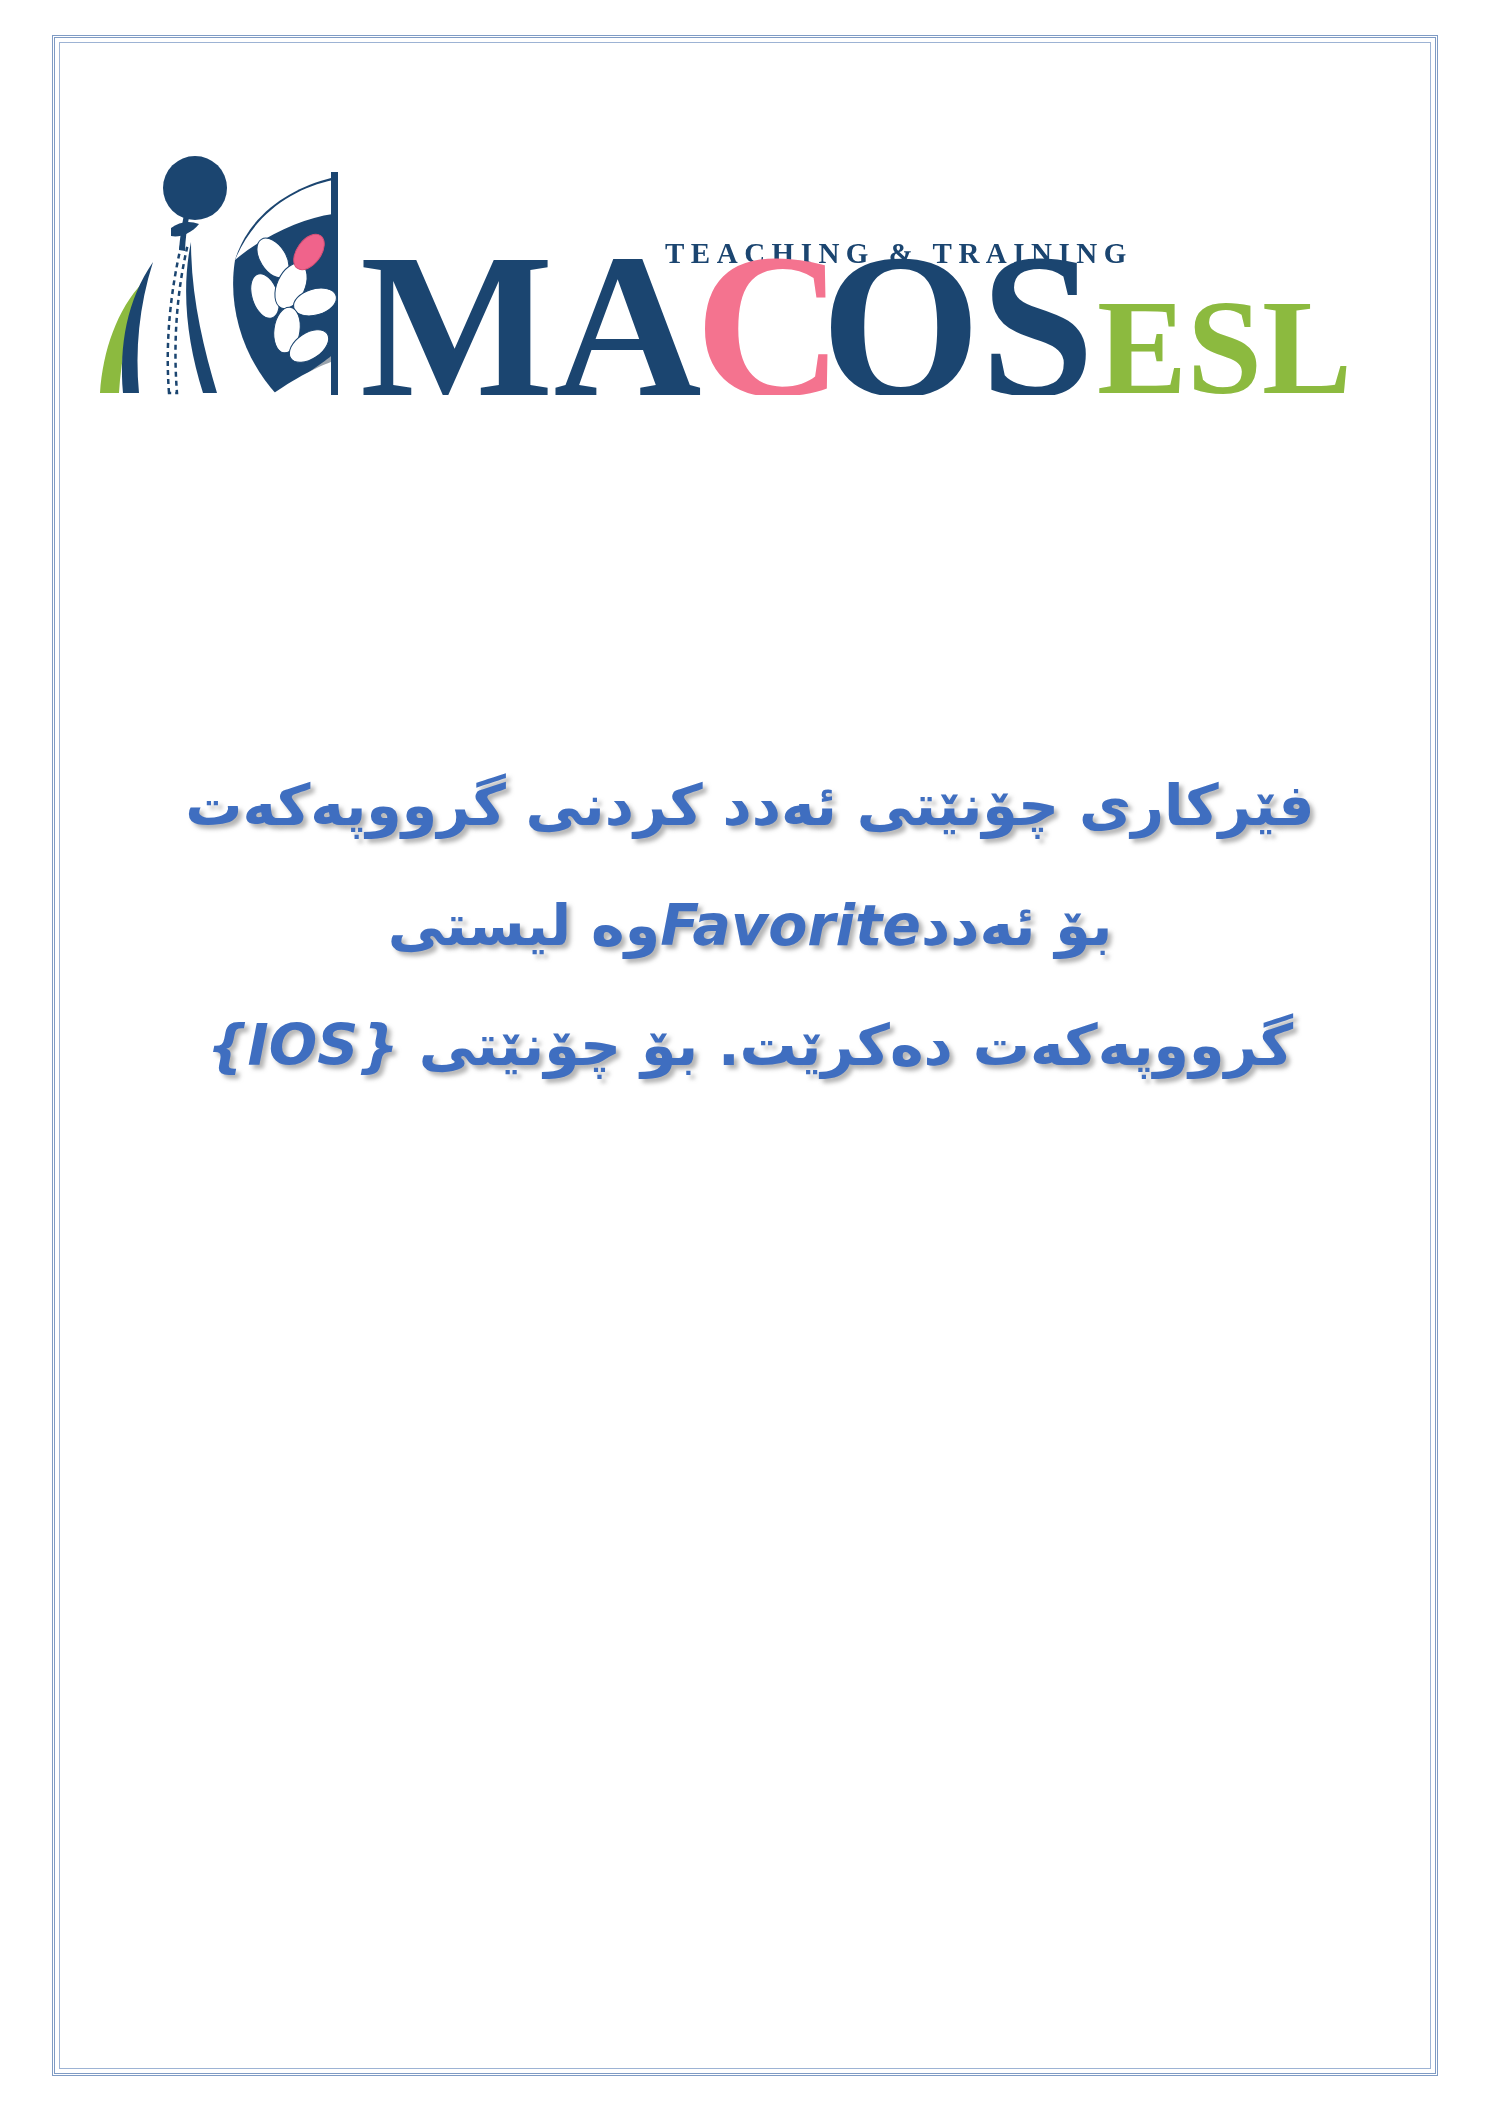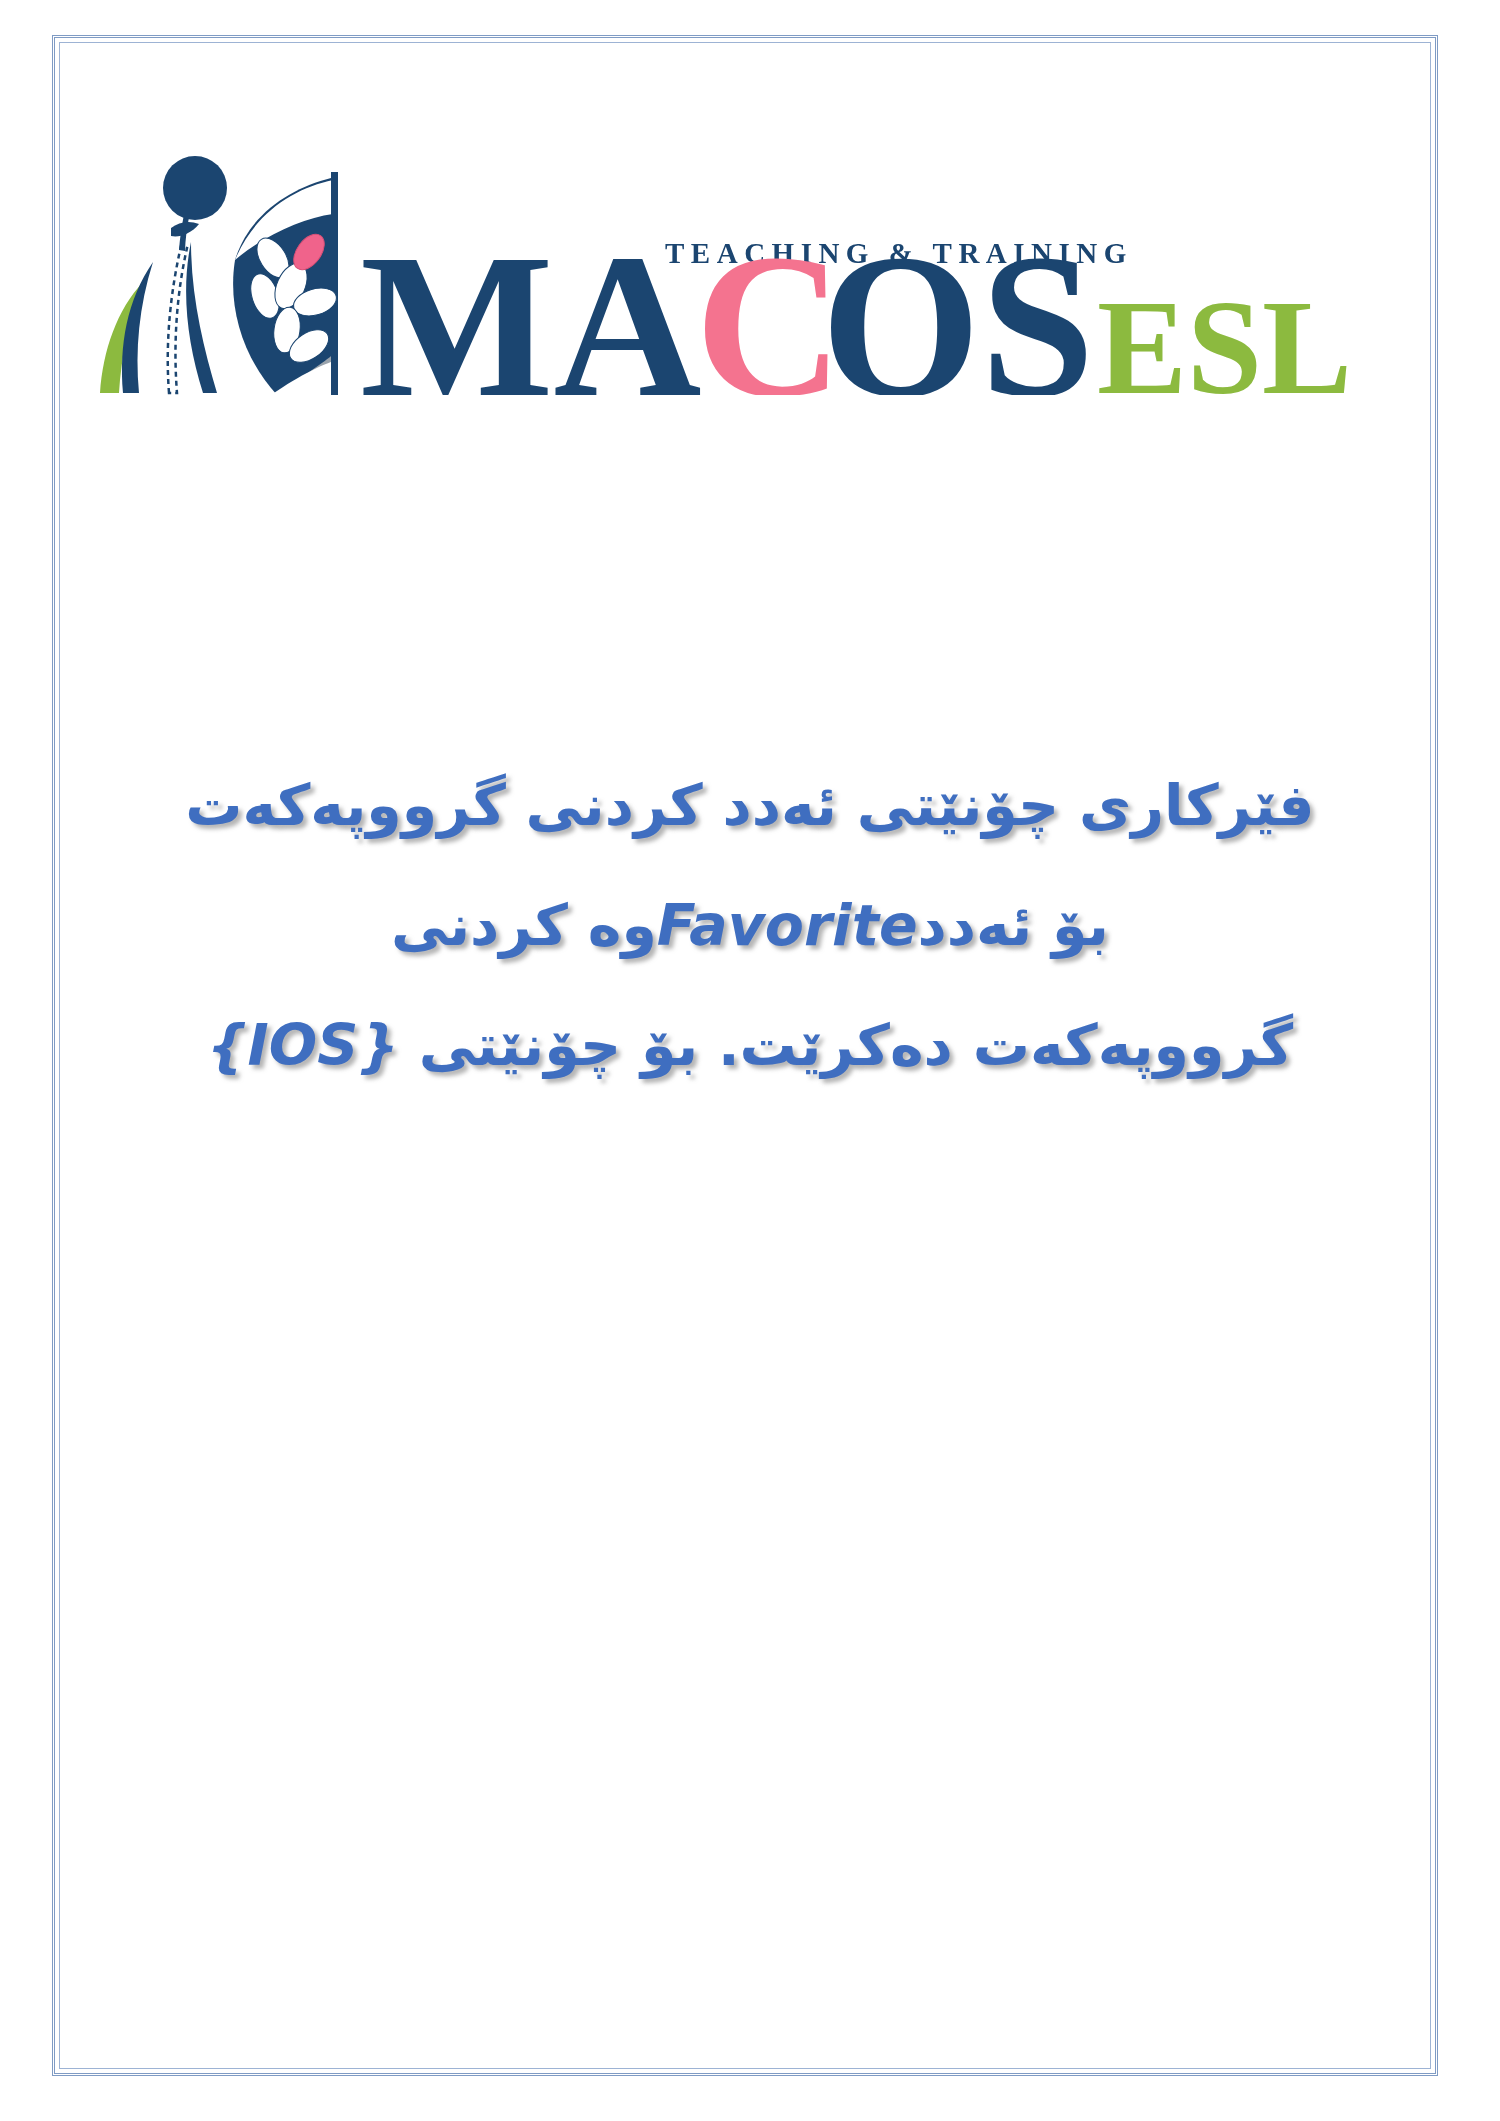--- a/index.html
+++ b/index.html
@@ -134,17 +134,17 @@
       <text x="265" y="245" font-family="'Liberation Serif', serif" font-size="205" font-weight="700" fill="#1b4570">MA</text>
       <text x="600" y="245" font-family="'Liberation Serif', serif" font-size="205" font-weight="700" fill="#f4738f">C</text>
       <text x="726" y="245" font-family="'Liberation Serif', serif" font-size="205" font-weight="700" fill="#1b4570">OS</text>
 
       <text x="1002" y="243" font-family="'Liberation Serif', serif" font-size="135" font-weight="700" fill="#8cba3f">ESL</text>
     </svg>
   </div>
 
   <div class="heading-block">
     <div class="heading-line">فێرکاری چۆنێتی ئەدد کردنی گرووپەکەت</div>
-    <div class="heading-line"><span>بۆ ئەدد</span><span class="latin">Favorite</span><span>وە کردنی</span></div>
+    <div class="heading-line"><span>بۆ ئەدد</span><span class="latin">Favorite</span><span>وە لیستی</span></div>
     <div class="heading-line"><span>گرووپەکەت دەکرێت. بۆ چۆنێتی</span> <span class="latin">{IOS}</span></div>
   </div>
 
 </div>
 
 </body></html>

